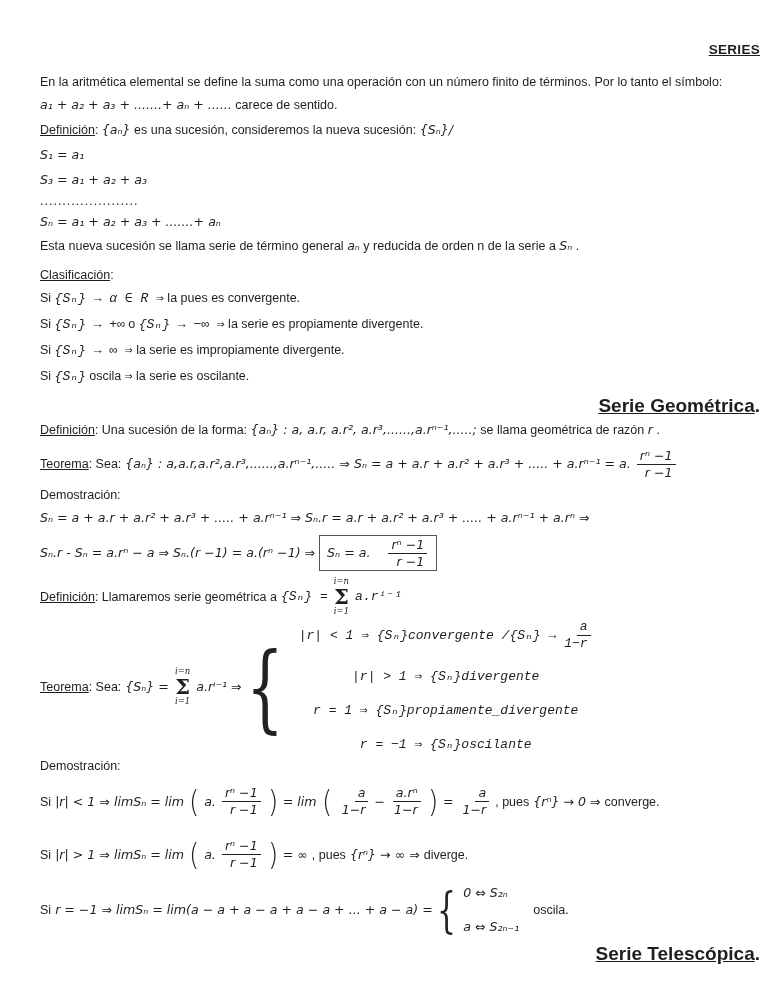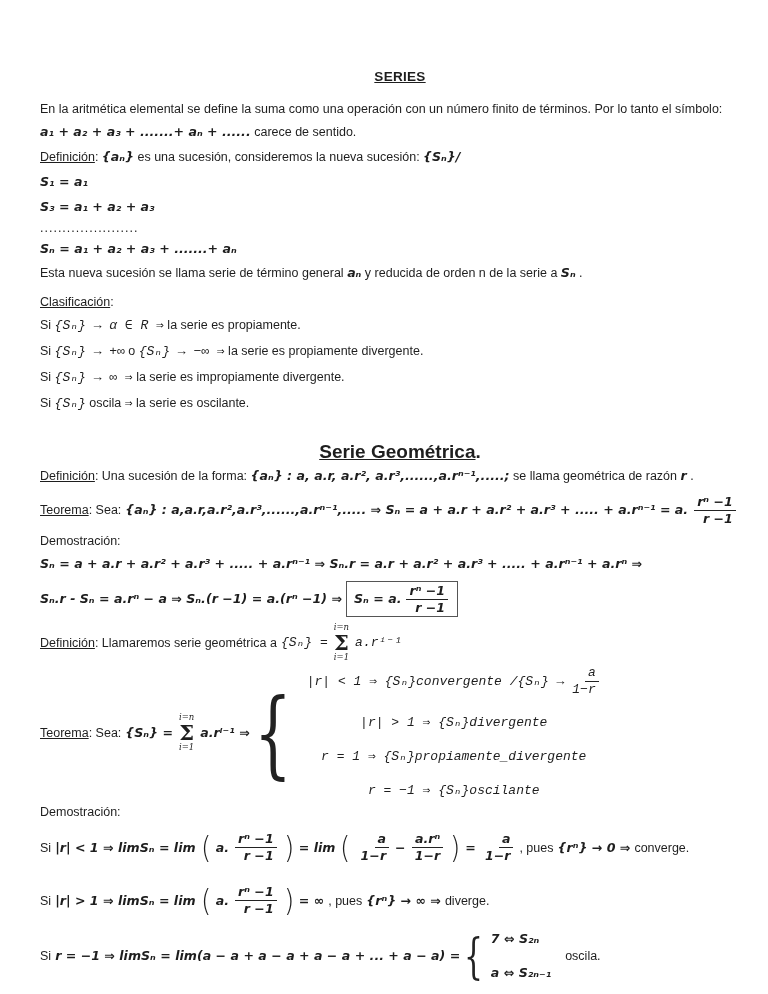--- a/index.html
+++ b/index.html
@@ -5,26 +5,26 @@
   html,body{margin:0;padding:0;}
   body{
     width:768px;height:994px;overflow:hidden;
     background:#ffffff;color:#1e1e1e;
     font-family:"Liberation Sans", sans-serif;
     font-size:12.5px;
   }
   .page{padding:40px 8px 0 40px;width:720px;}
   .ln{margin:0 0 3px 0;line-height:20px;}
   .flexln{display:flex;align-items:center;column-gap:4px;flex-wrap:nowrap;}
-  .center{text-align:center;margin-top:27px;}
+  .center{text-align:right;}
   .title{font-weight:bold;font-size:13.5px;text-decoration:underline;letter-spacing:.3px;margin-bottom:14px;}
   .heading{font-weight:bold;font-size:19px;}
   .heading .hd{text-decoration:underline;}
   .t{font-style:normal;}
-  .m{font-family:"DejaVu Sans", sans-serif;font-style:italic;font-weight:700;font-size:12.6px;}
+  .m{font-family:"DejaVu Sans", sans-serif;font-style:italic;font-weight:400;font-size:12.6px;}
   .ms{font-family:Liberation Mono, monospace;font-style:italic;font-weight:normal;font-size:13px;}
   .lbl{text-decoration:underline;}
   .dots{letter-spacing:1px;line-height:14px;}
   
   .frac{display:inline-flex;flex-direction:column;align-items:flex-end;vertical-align:middle;margin:0 2px;line-height:1.1;}
   .frac .fnum{border-bottom:1.2px solid #222;padding:0 3px 1px 3px;}
   .frac .fden{padding:1px 3px 0 3px;}
   
   .sum{display:inline-flex;flex-direction:column;align-items:center;vertical-align:middle;line-height:1;margin:0 2px;}
   .sum .slim{font-family:"DejaVu Serif", serif;font-style:italic;font-size:8.5px;line-height:1.15;}
@@ -32,21 +32,21 @@
   
   .bigp{display:inline-block;font-family:"DejaVu Sans", sans-serif;font-weight:200;font-size:31px;line-height:1;vertical-align:middle;transform:scaleX(.85);}
   
   .cases{display:inline-flex;align-items:center;vertical-align:middle;}
   .cases .brace{font-family:"DejaVu Serif", serif;font-weight:normal;display:inline-block;transform:scaleX(.62);transform-origin:left center;color:#222;}
   .brace-4{font-size:96px;line-height:88px;}
   .brace-2{font-size:48px;line-height:44px;}
   .cases .rows{display:flex;flex-direction:column;align-items:center;row-gap:16px;margin-left:-8px;}
   .cases .rows .crow{display:flex;align-items:center;column-gap:3px;line-height:18px;}
   
-  .box{display:inline-flex;align-items:center;border:1.2px solid #555;padding:2px 7px;column-gap:3px;vertical-align:middle;}
+  .box{display:inline-flex;align-items:center;border:1.2px solid #555;padding:2px 7px;column-gap:16px;vertical-align:middle;}
   
   .ubw{position:relative;display:inline-block;}
   .ubw svg{position:absolute;left:2px;top:15px;width:calc(100% - 4px);height:8px;}
   .ubw .ubn{position:absolute;top:24px;left:50%;transform:translateX(-50%);font-size:9.5px;}
   .tall{line-height:40px;margin-bottom:2px;}
   .sp8{margin-bottom:8px;}
   .sp10{margin-bottom:10px;}
 </style>
 </head>
 <body>
@@ -72,21 +72,21 @@
   <div class="ln" style="line-height:22px"><span class="m">Sₙ = a₁ + a₂ + a₃ + .......+ aₙ</span></div>
 
   <div class="ln sp10" style="line-height:20px">
     <span class="t">Esta nueva sucesión se llama serie de término general </span><span class="m">aₙ</span><span class="t"> y reducida de orden n de la serie a </span><span class="m">Sₙ</span><span class="t"> .</span>
   </div>
 
   <div class="ln" style="line-height:18px">
     <span class="t lbl">Clasificación</span><span class="t">:</span>
   </div>
   <div class="ln" style="line-height:22px">
-    <span class="t">Si </span><span class="ms">{Sₙ} → α ∈ R ⇒</span><span class="t"> la serie es propiamente.</span>
+    <span class="t">Si </span><span class="ms">{Sₙ} → α ∈ R ⇒</span><span class="t"> la pues es convergente.</span>
   </div>
   <div class="ln" style="line-height:22px">
     <span class="t">Si </span><span class="ms">{Sₙ} → +∞</span><span class="t"> o </span><span class="ms">{Sₙ} → −∞ ⇒</span><span class="t"> la serie es propiamente divergente.</span>
   </div>
   <div class="ln" style="line-height:22px">
     <span class="t">Si </span><span class="ms">{Sₙ} → ∞ ⇒</span><span class="t"> la serie es impropiamente divergente.</span>
   </div>
   <div class="ln sp8" style="line-height:22px">
     <span class="t">Si </span><span class="ms">{Sₙ}</span><span class="t"> oscila </span><span class="ms">⇒</span><span class="t"> la serie es oscilante.</span>
   </div>
@@ -209,21 +209,21 @@
   </div>
 
 
   <div class="ln flexln sp8" style="min-height:50px">
     <span class="t">Si</span>
     <span class="m">r = −1 ⇒ limSₙ = lim(a − a + a − a + a − a + ... + a − a) =</span>
     <span class="cases">
       <span class="brace brace-2">{</span>
       <span class="rows cases-left-rows" style="align-items:flex-start;margin-left:-4px;">
         <span class="crow">
-            <span class="m">7 ⇔ S₂ₙ</span>
+            <span class="m">0 ⇔ S₂ₙ</span>
           </span>
         <span class="crow">
             <span class="m">a ⇔ S₂ₙ₋₁</span>
           </span>
       </span>
     </span>
     <span class="t" style="margin-left:10px">oscila.</span>
   </div>
 
   <div class="ln center heading">

